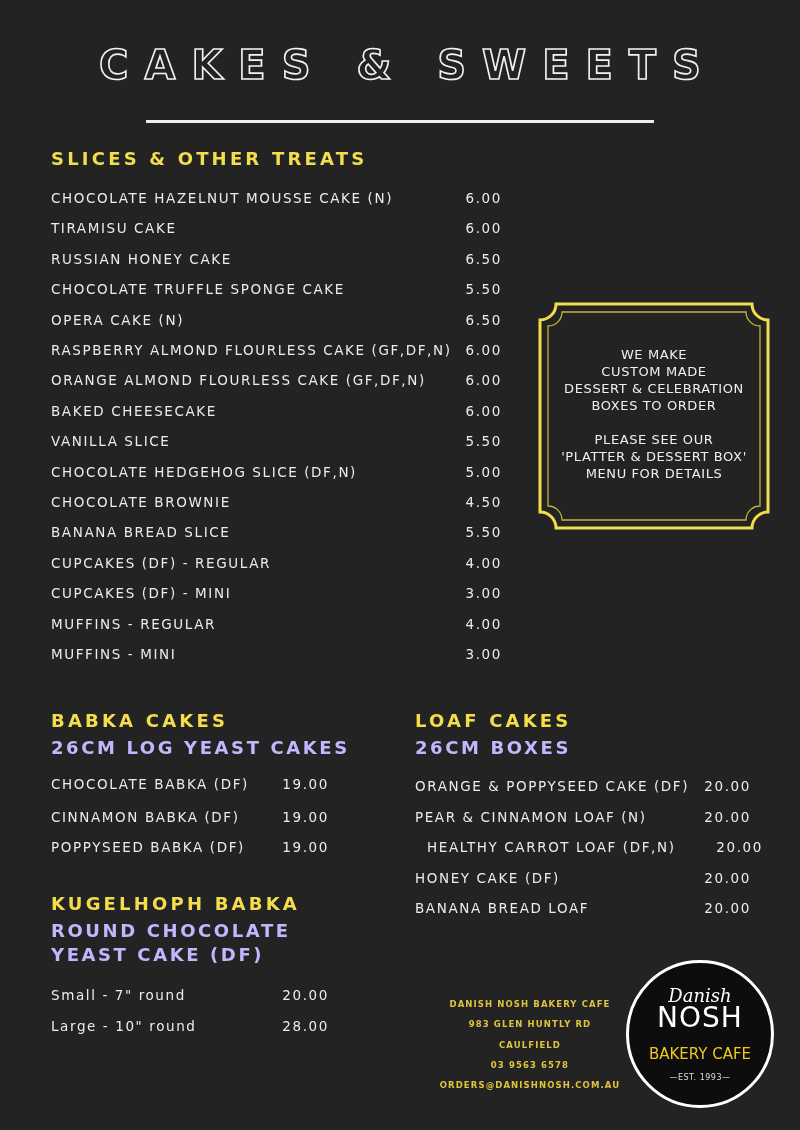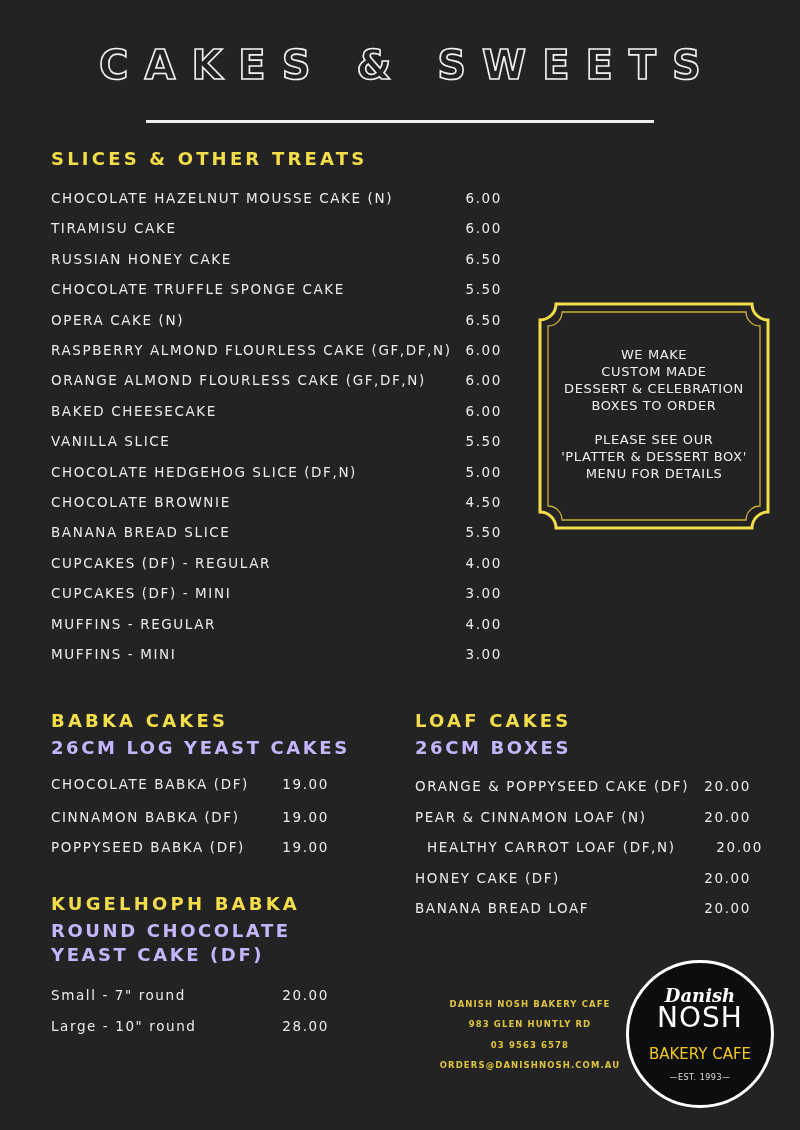--- a/index.html
+++ b/index.html
@@ -8,21 +8,21 @@
   .rule{position:absolute;left:146px;top:120px;width:508px;height:3px;background:#eeeeee;}
   .h1{position:absolute;font-size:18px;font-weight:bold;letter-spacing:3.2px;color:#f4dd4a;}
   .h2{position:absolute;font-size:18px;font-weight:bold;letter-spacing:2.6px;color:#c4b5fd;line-height:24px;}
   .row{position:absolute;display:flex;justify-content:space-between;font-size:13.5px;letter-spacing:1.6px;color:#ececec;}
   .row .price{text-align:right;}
   .box{position:absolute;left:538px;top:302px;width:232px;height:228px;}
   .box svg{position:absolute;left:0;top:0;}
   .box .txt{position:absolute;left:0;top:44px;width:232px;text-align:center;font-size:13px;letter-spacing:0.6px;line-height:17px;color:#efefef;}
   .contact{position:absolute;left:430px;top:994px;width:200px;text-align:center;font-size:8.5px;font-weight:bold;letter-spacing:1.1px;color:#e0c43d;line-height:20.3px;}
   .logo{position:absolute;left:626px;top:960px;width:148px;height:148px;border-radius:50%;background:#0d0d0d;border:3px solid #ffffff;box-sizing:border-box;}
-  .logo .danish{position:absolute;left:0;top:22px;width:100%;text-align:center;font-family:"DejaVu Serif",serif;font-style:italic;font-size:18px;color:#ffffff;font-weight:bold;}
+  .logo .danish{position:absolute;left:0;top:22px;width:100%;text-align:center;font-family:"DejaVu Serif",serif;font-style:italic;font-size:18px;color:#ffffff;}
   .logo .nosh{position:absolute;left:0;top:38px;width:100%;text-align:center;font-size:28px;color:#ffffff;letter-spacing:1px;font-weight:normal;}
   .logo .bakery{position:absolute;left:0;top:82px;width:100%;text-align:center;font-size:15px;color:#f1c81a;}
   .logo .est{position:absolute;left:0;top:110px;width:100%;text-align:center;font-size:8px;color:#dddddd;letter-spacing:0.5px;}
 </style>
 </head>
 <body>
 
 <div class="title">CAKES &amp; SWEETS</div>
 <div class="rule"></div>
 
@@ -163,20 +163,21 @@
     </div>
     <div class="row" style="left: 415px; top: 900px; width: 336px;">
       <span>BANANA BREAD LOAF</span>
       <span class="price">20.00</span>
     </div>
   </div>
 
 <div class="contact">
   <div>DANISH NOSH BAKERY CAFE</div>
   <div>983 GLEN HUNTLY RD</div>
+  <div>CAULFIELD</div>
   <div>03 9563 6578</div>
   <div>ORDERS@DANISHNOSH.COM.AU</div>
 </div>
 
 <div class="logo">
   <div class="danish">Danish</div>
   <div class="nosh">NOSH</div>
   <div class="bakery">BAKERY CAFE</div>
   <div class="est">—EST. 1993—</div>
 </div>

